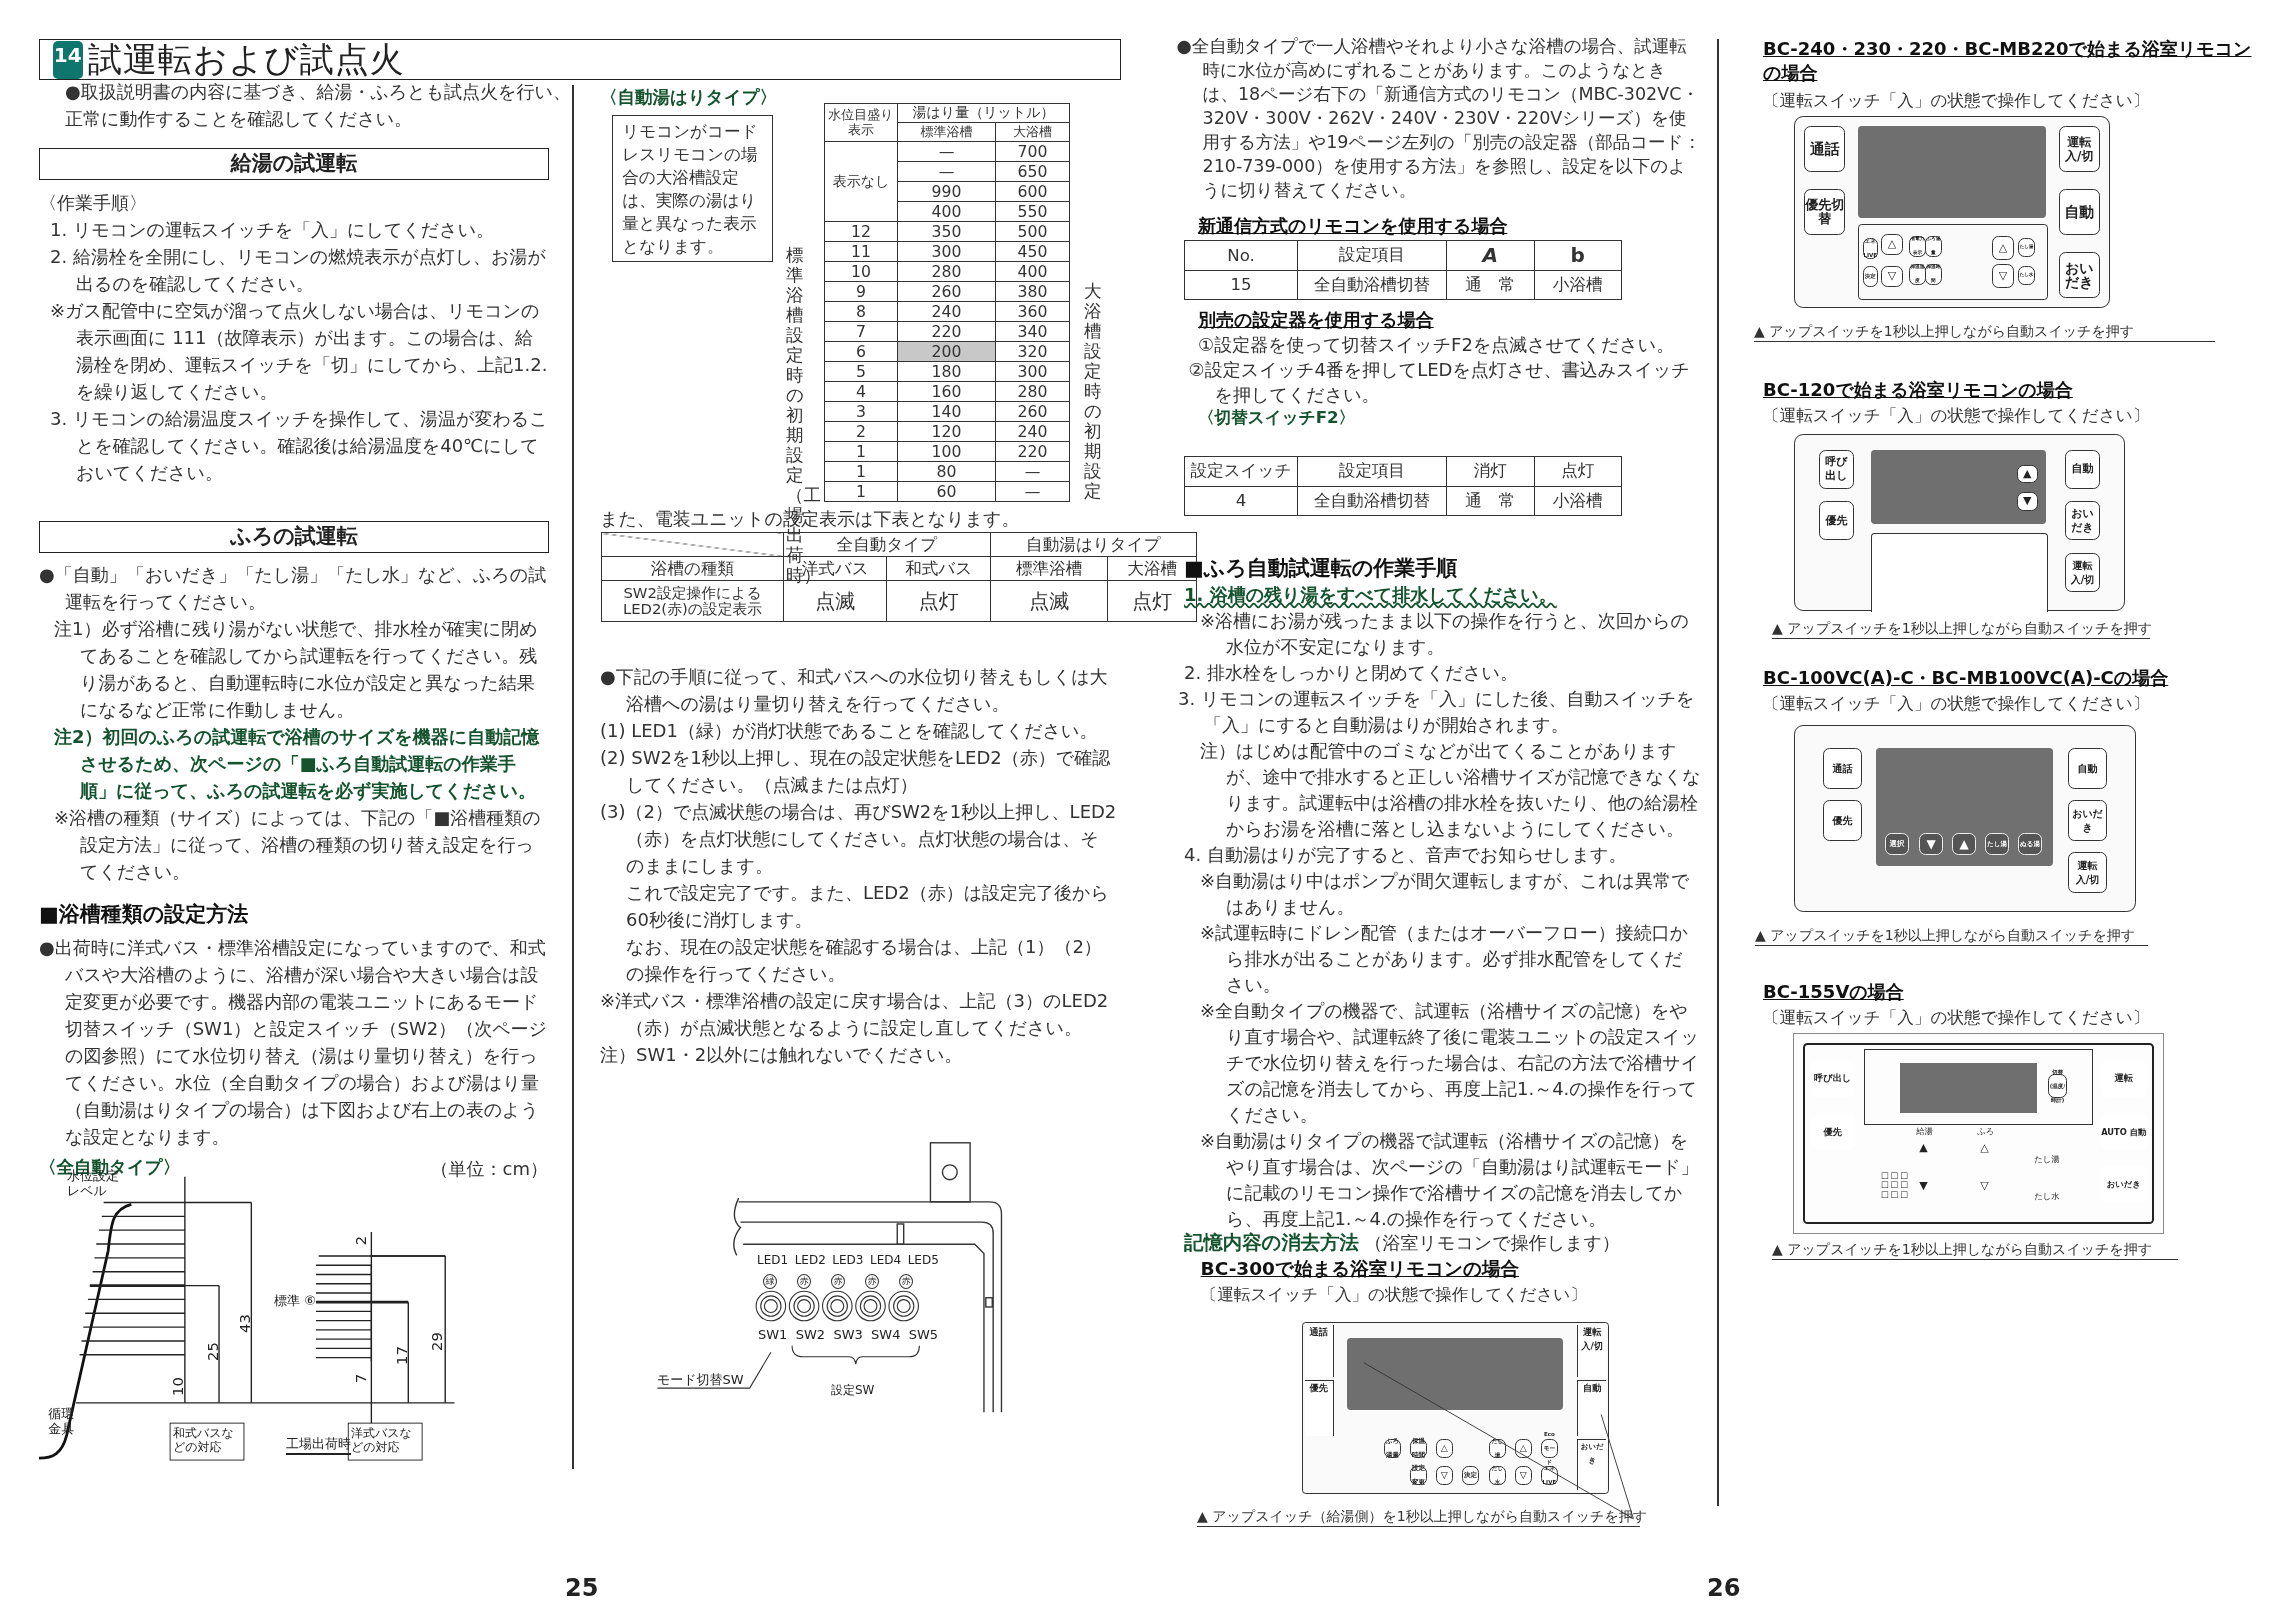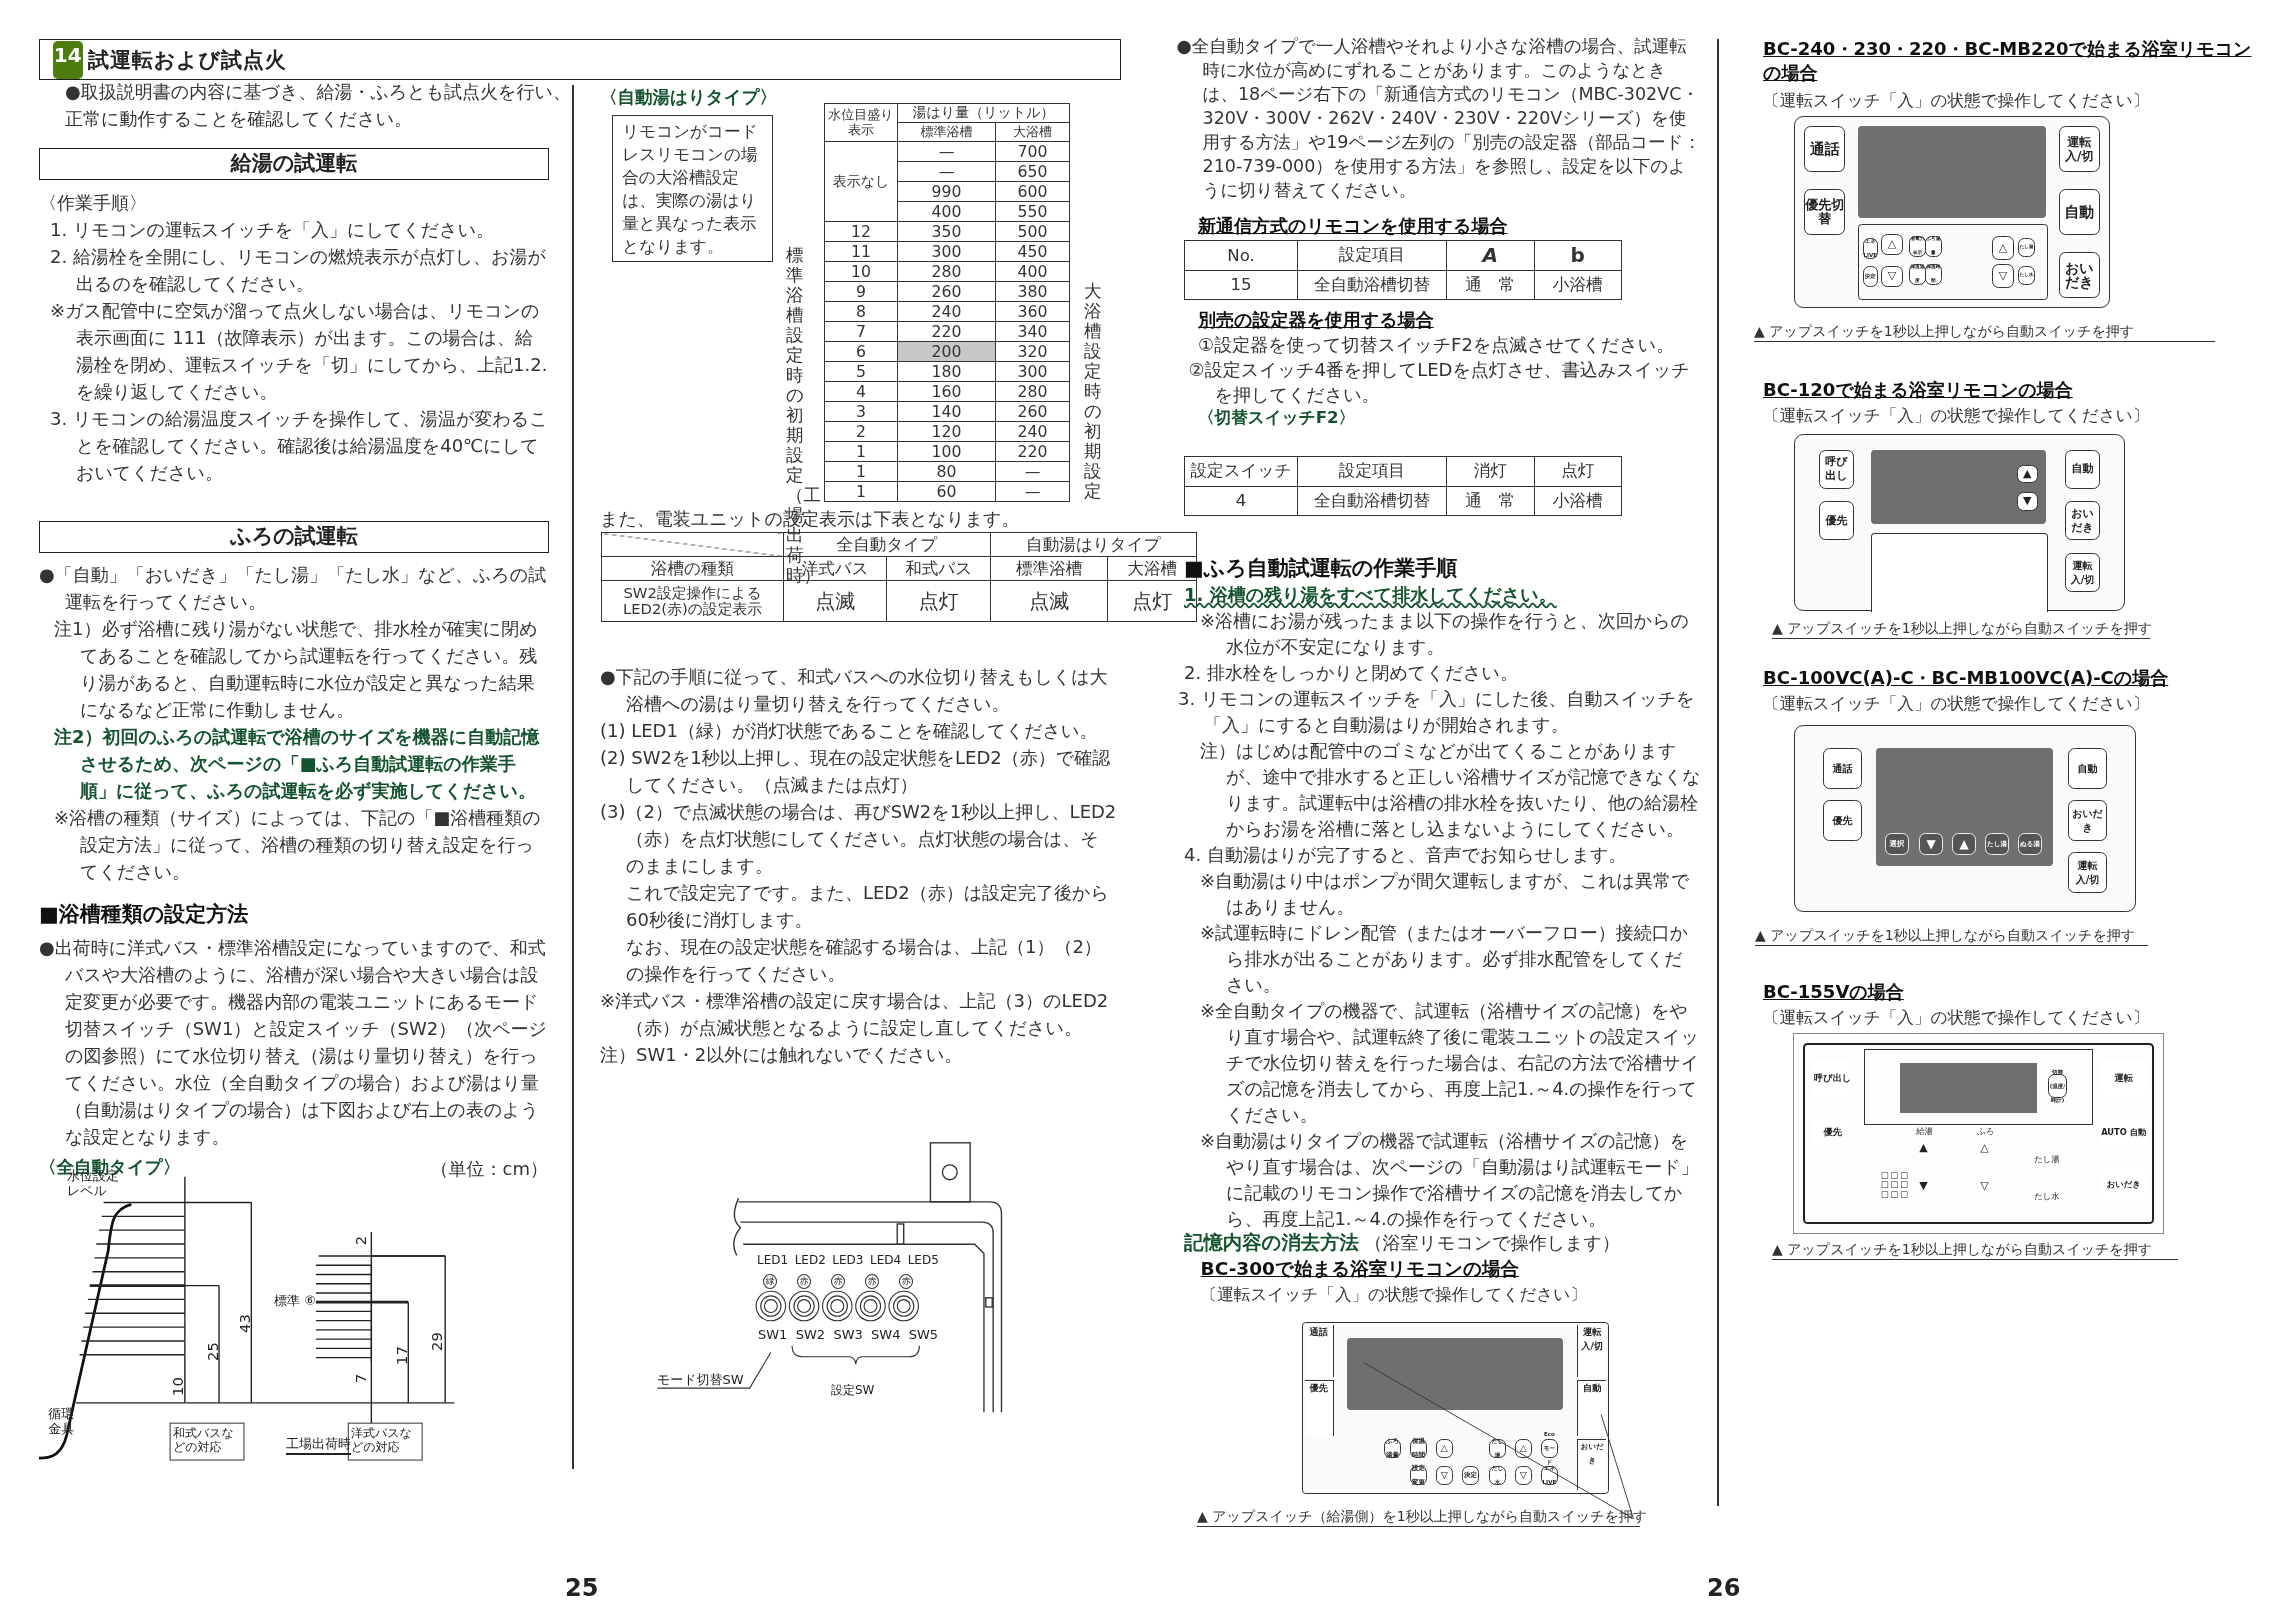--- a/index.html
+++ b/index.html
@@ -2,23 +2,23 @@
 <html style="font-size:14.8px"><head>
 <meta charset="utf-8">
 <style>
   html,body{margin:0;padding:0;background:#fff;}
   body{width:2290px;height:1619px;position:relative;overflow:hidden;
        font-family:"DejaVu Sans","Liberation Sans",sans-serif;color:#222;font-size:17.5px;}
   .abs{position:absolute;}
   .vline{position:absolute;width:1.8px;background:#333;}
   .title-box{position:absolute;left:39px;top:39px;width:1080px;height:39px;border:1.8px solid #222;
      display:flex;align-items:center;}
-  .title-num{display:inline-block;width:29.5px;height:38px;background:#4d7c0f;color:#fff;font-weight:bold;
+  .title-num{display:inline-block;width:29.5px;height:38px;background:#0f766e;color:#fff;font-weight:bold;
      font-size:20px;line-height:29.5px;text-align:center;border-radius:5px;margin-left:13px;margin-right:5.5px;}
-  .title-text{font-weight:bold;font-size:21px;letter-spacing:0.9px;}
+  .title-text{font-weight:normal;font-size:34px;letter-spacing:0.9px;}
   .sec-box{position:absolute;border:1.8px solid #222;text-align:center;font-weight:bold;font-size:21px;line-height:29.5px;height:29.5px;}
   .p{line-height:27px;margin:0;font-size:18px;color:#333;}
   .ind2{padding-left:52px;text-indent:-26px;}
   .bold{font-weight:bold;color:#14532d;}
   .h-sq{font-weight:bold;font-size:21px;color:#111;}
   .sub-ul{font-weight:bold;font-size:18px;text-decoration:underline;color:#111;}
   table.grid{border-collapse:collapse;position:absolute;font-size:15.7px;color:#333;}
   table.grid td{border:1.4px solid #333;text-align:center;padding:0;}
   .shaded{background:#c8c8c8;}
   .pagenum{position:absolute;font-weight:bold;font-size:24px;top:1574px;}

